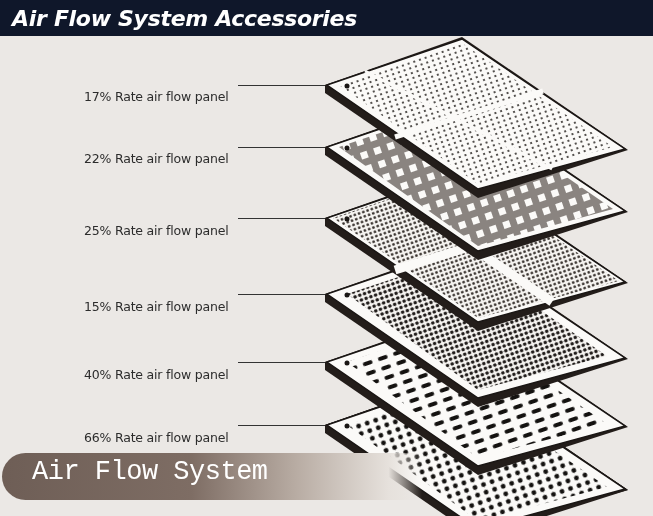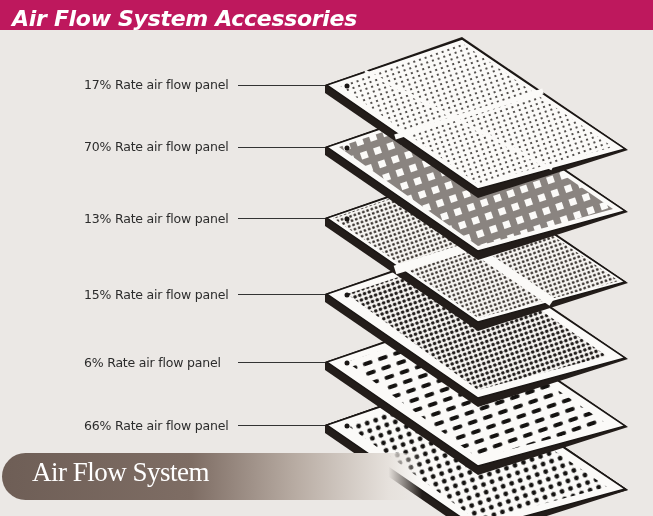--- a/index.html
+++ b/index.html
@@ -1,23 +1,23 @@
 <!DOCTYPE html>
 <html><head>
 <meta charset="utf-8">
 <style>
   html,body{margin:0;padding:0;}
   body{width:653px;height:516px;overflow:hidden;background:#ebe8e5;position:relative;font-family:"DejaVu Sans","Liberation Sans",sans-serif;}
-  .header{position:absolute;left:0;top:0;width:653px;height:30px;background:#be185d;text-decoration:underline;}
+  .header{position:absolute;left:0;top:0;width:653px;height:36px;background:#0f172a;text-decoration:underline;}
   .header-title{position:absolute;left:12px;top:6px;color:#fff;font-size:22px;font-weight:bold;font-style:italic;letter-spacing:-0.3px;font-family:"DejaVu Sans",sans-serif;}
-  .label{position:absolute;left:84px;font-size:12.5px;color:#2c2c2c;font-family:"DejaVu Sans",sans-serif;letter-spacing:-0.2px;}
+  .label{position:absolute;left:84px;font-size:12.5px;color:#2c2c2c;font-family:"DejaVu Sans",sans-serif;letter-spacing:-0.2px;margin-top:12px;}
   .leader{position:absolute;left:238px;width:87px;height:1px;background:#333;}
   .art{position:absolute;left:0;top:0;}
   .footer-band{position:absolute;left:2px;top:453px;width:420px;height:47px;border-radius:24px 0 0 24px;background:linear-gradient(to right,#6e5e56 0%,#7e6d64 45%,#b8aca3 70%,#e6e1dc 92%,rgba(235,232,229,0) 100%);}
-  .footer-title{position:absolute;left:32px;top:457px;color:#fff;font-size:27px;font-family:Liberation Serif, serif;letter-spacing:-0.5px;}
+  .footer-title{position:absolute;left:32px;top:457px;color:#fff;font-size:27px;font-family:Liberation Mono, monospace;letter-spacing:-0.5px;}
 </style>
 </head>
 <body>
 
 <div class="header">
   <div class="header-title">Air Flow System Accessories</div>
 </div>
 
 <svg class="art" width="653" height="516">
   <defs>
@@ -90,29 +90,29 @@
     <polygon points="14,0 137,-42 288,62 153,99" fill="url(#pDots1)"></polygon>
     <line x1="40" y1="-14" x2="227" y2="84" stroke="#fbfaf8" stroke-width="3"></line>
     <line x1="70" y1="52" x2="218" y2="6" stroke="#fbfaf8" stroke-width="5"></line>
     <circle cx="22" cy="1" r="2.5" fill="#1a1614"></circle>
   </g>
 </svg>
 
 <div class="label" style="top:77px">17% Rate air flow panel</div>
 <div class="leader" style="top:85px"></div>
 
-<div class="label" style="top:139px">70% Rate air flow panel</div>
+<div class="label" style="top:139px">22% Rate air flow panel</div>
 <div class="leader" style="top:147px"></div>
 
-<div class="label" style="top:211px">13% Rate air flow panel</div>
+<div class="label" style="top:211px">25% Rate air flow panel</div>
 <div class="leader" style="top:218px"></div>
 
 <div class="label" style="top:287px">15% Rate air flow panel</div>
 <div class="leader" style="top:294px"></div>
 
-<div class="label" style="top:355px">6% Rate air flow panel</div>
+<div class="label" style="top:355px">40% Rate air flow panel</div>
 <div class="leader" style="top:362px"></div>
 
 <div class="label" style="top:418px">66% Rate air flow panel</div>
 <div class="leader" style="top:425px"></div>
 
 <div class="footer-band"></div>
 <div class="footer-title">Air Flow System</div>
 
 </body></html>

